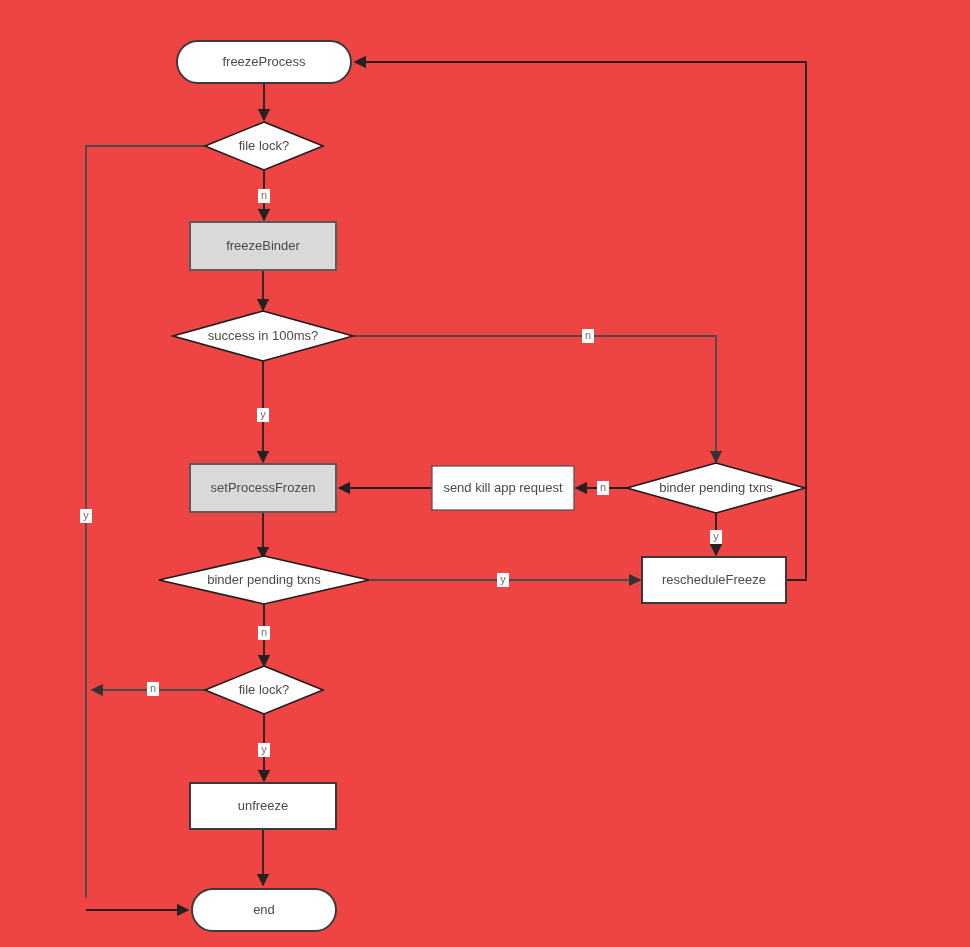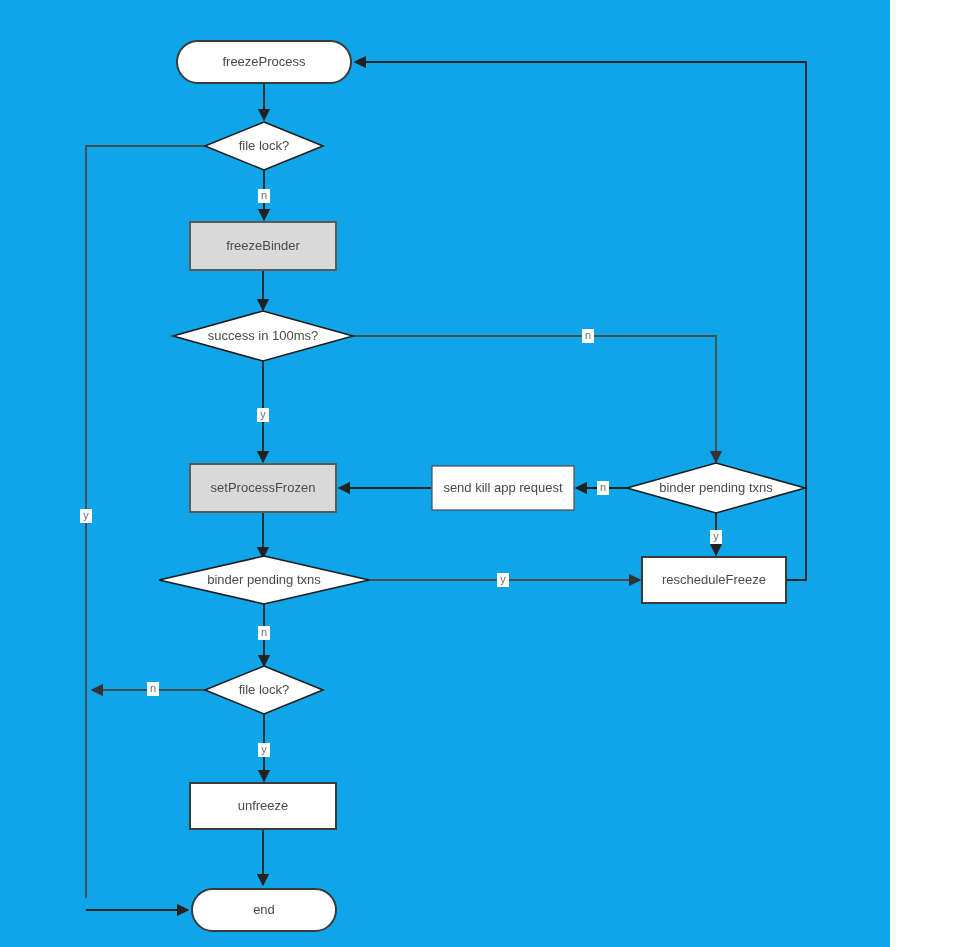--- a/index.html
+++ b/index.html
@@ -8,23 +8,23 @@
     background: #ffffff;
   }
   body {
     width: 970px;
     height: 947px;
     font-family: "Liberation Sans", sans-serif;
     overflow: hidden;
   }
   #flow-root {
     position: relative;
-    width: 890px;
+    width: 970px;
     height: 947px;
-    background: #0ea5e9;
+    background: #ef4444;
   }
   svg#flowchart {
     display: block;
     width: 970px;
     height: 947px;
   }
   .node-shape {
     stroke: #3a3a3a;
     stroke-width: 2;
     fill: #ffffff;

